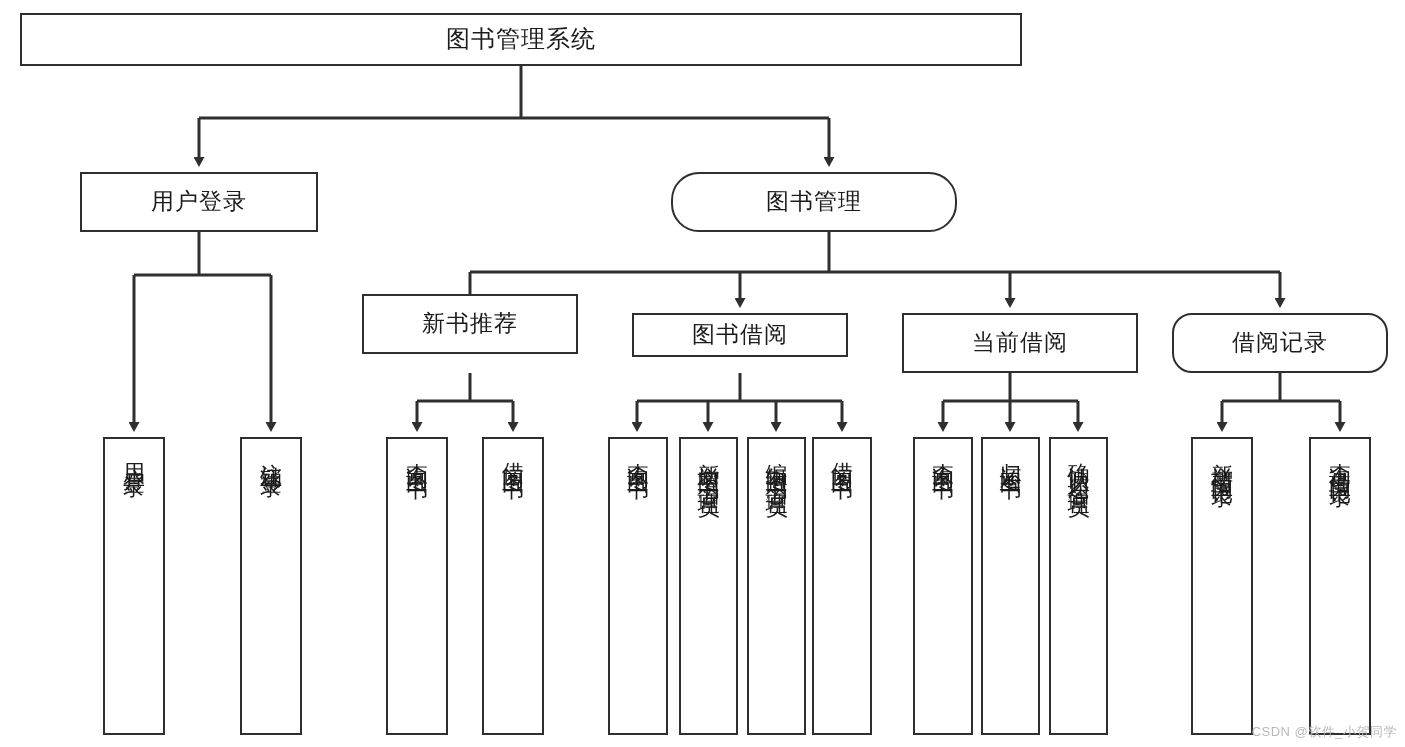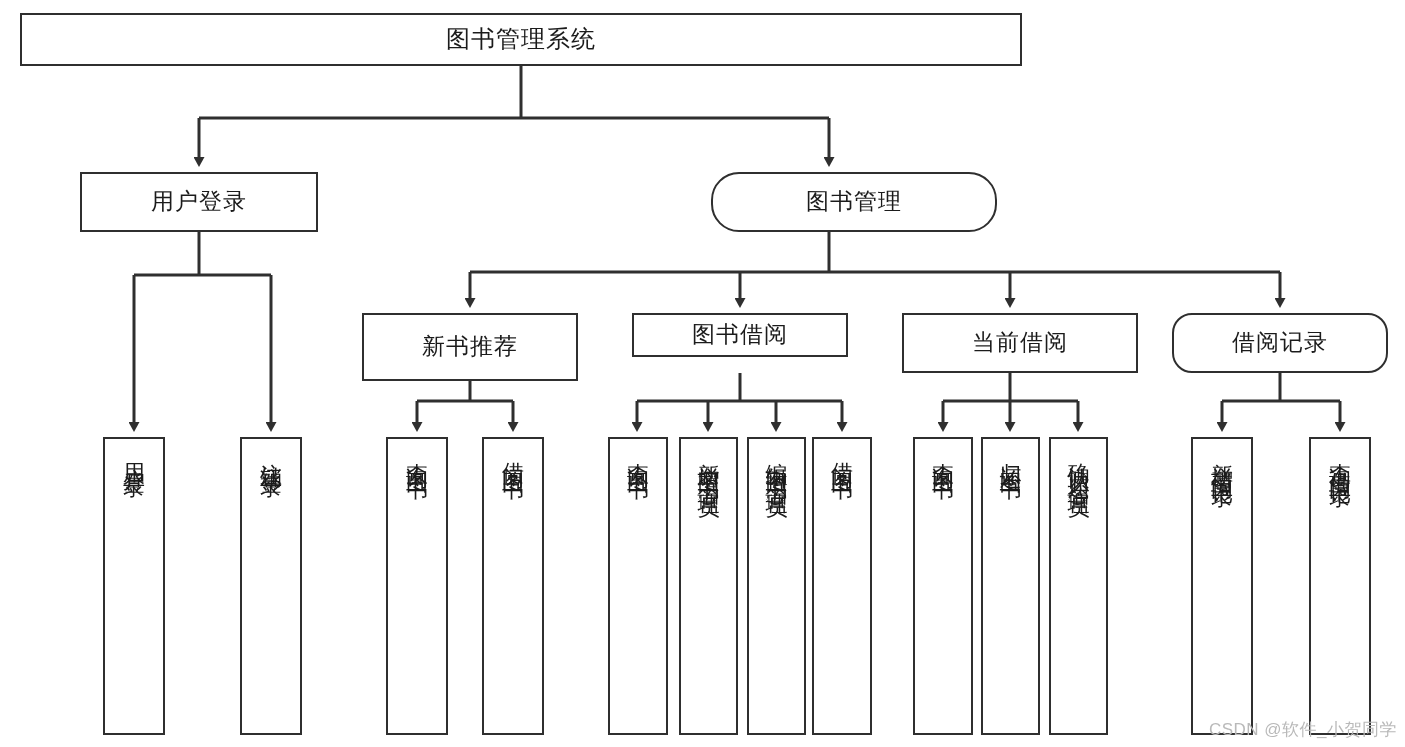--- a/index.html
+++ b/index.html
@@ -60,21 +60,21 @@
     line-height: 1.0;
     white-space: nowrap;
   }
   .leaf.center .vtext {
     margin-top: 0;
   }
   .watermark {
     position: absolute;
     right: 8px;
     bottom: 6px;
-    font-size: 17px;
+    font-size: 13px;
     color: #b9b9b9;
     letter-spacing: 0.5px;
     white-space: nowrap;
   }
 </style>
 </head>
 <body>
 
 <div id="canvas">
 
@@ -128,25 +128,25 @@
     </g>
   </svg>
 
   <div class="node horiz root" style="left:20px; top:13px; width:1002px; height:53px;">
     <span>图书管理系统</span>
   </div>
 
   <div class="node horiz" style="left:80px; top:172px; width:238px; height:60px;">
     <span>用户登录</span>
   </div>
-  <div class="node horiz" style="left:711px; top:172px; width:286px; height:60px;border-radius:28px;">
+  <div class="node horiz" style="left:671px; top:172px; width:286px; height:60px;border-radius:28px;">
     <span>图书管理</span>
   </div>
 
-  <div class="node horiz" style="left:362px; top:313px; width:216px; height:68px;">
+  <div class="node horiz" style="left:362px; top:294px; width:216px; height:60px;">
     <span>新书推荐</span>
   </div>
   <div class="node horiz" style="left:632px; top:313px; width:216px; height:44px;">
     <span>图书借阅</span>
   </div>
   <div class="node horiz" style="left:902px; top:313px; width:236px; height:60px;">
     <span>当前借阅</span>
   </div>
   <div class="node horiz" style="left:1172px; top:313px; width:216px; height:60px;border-radius:20px;">
     <span>借阅记录</span>

